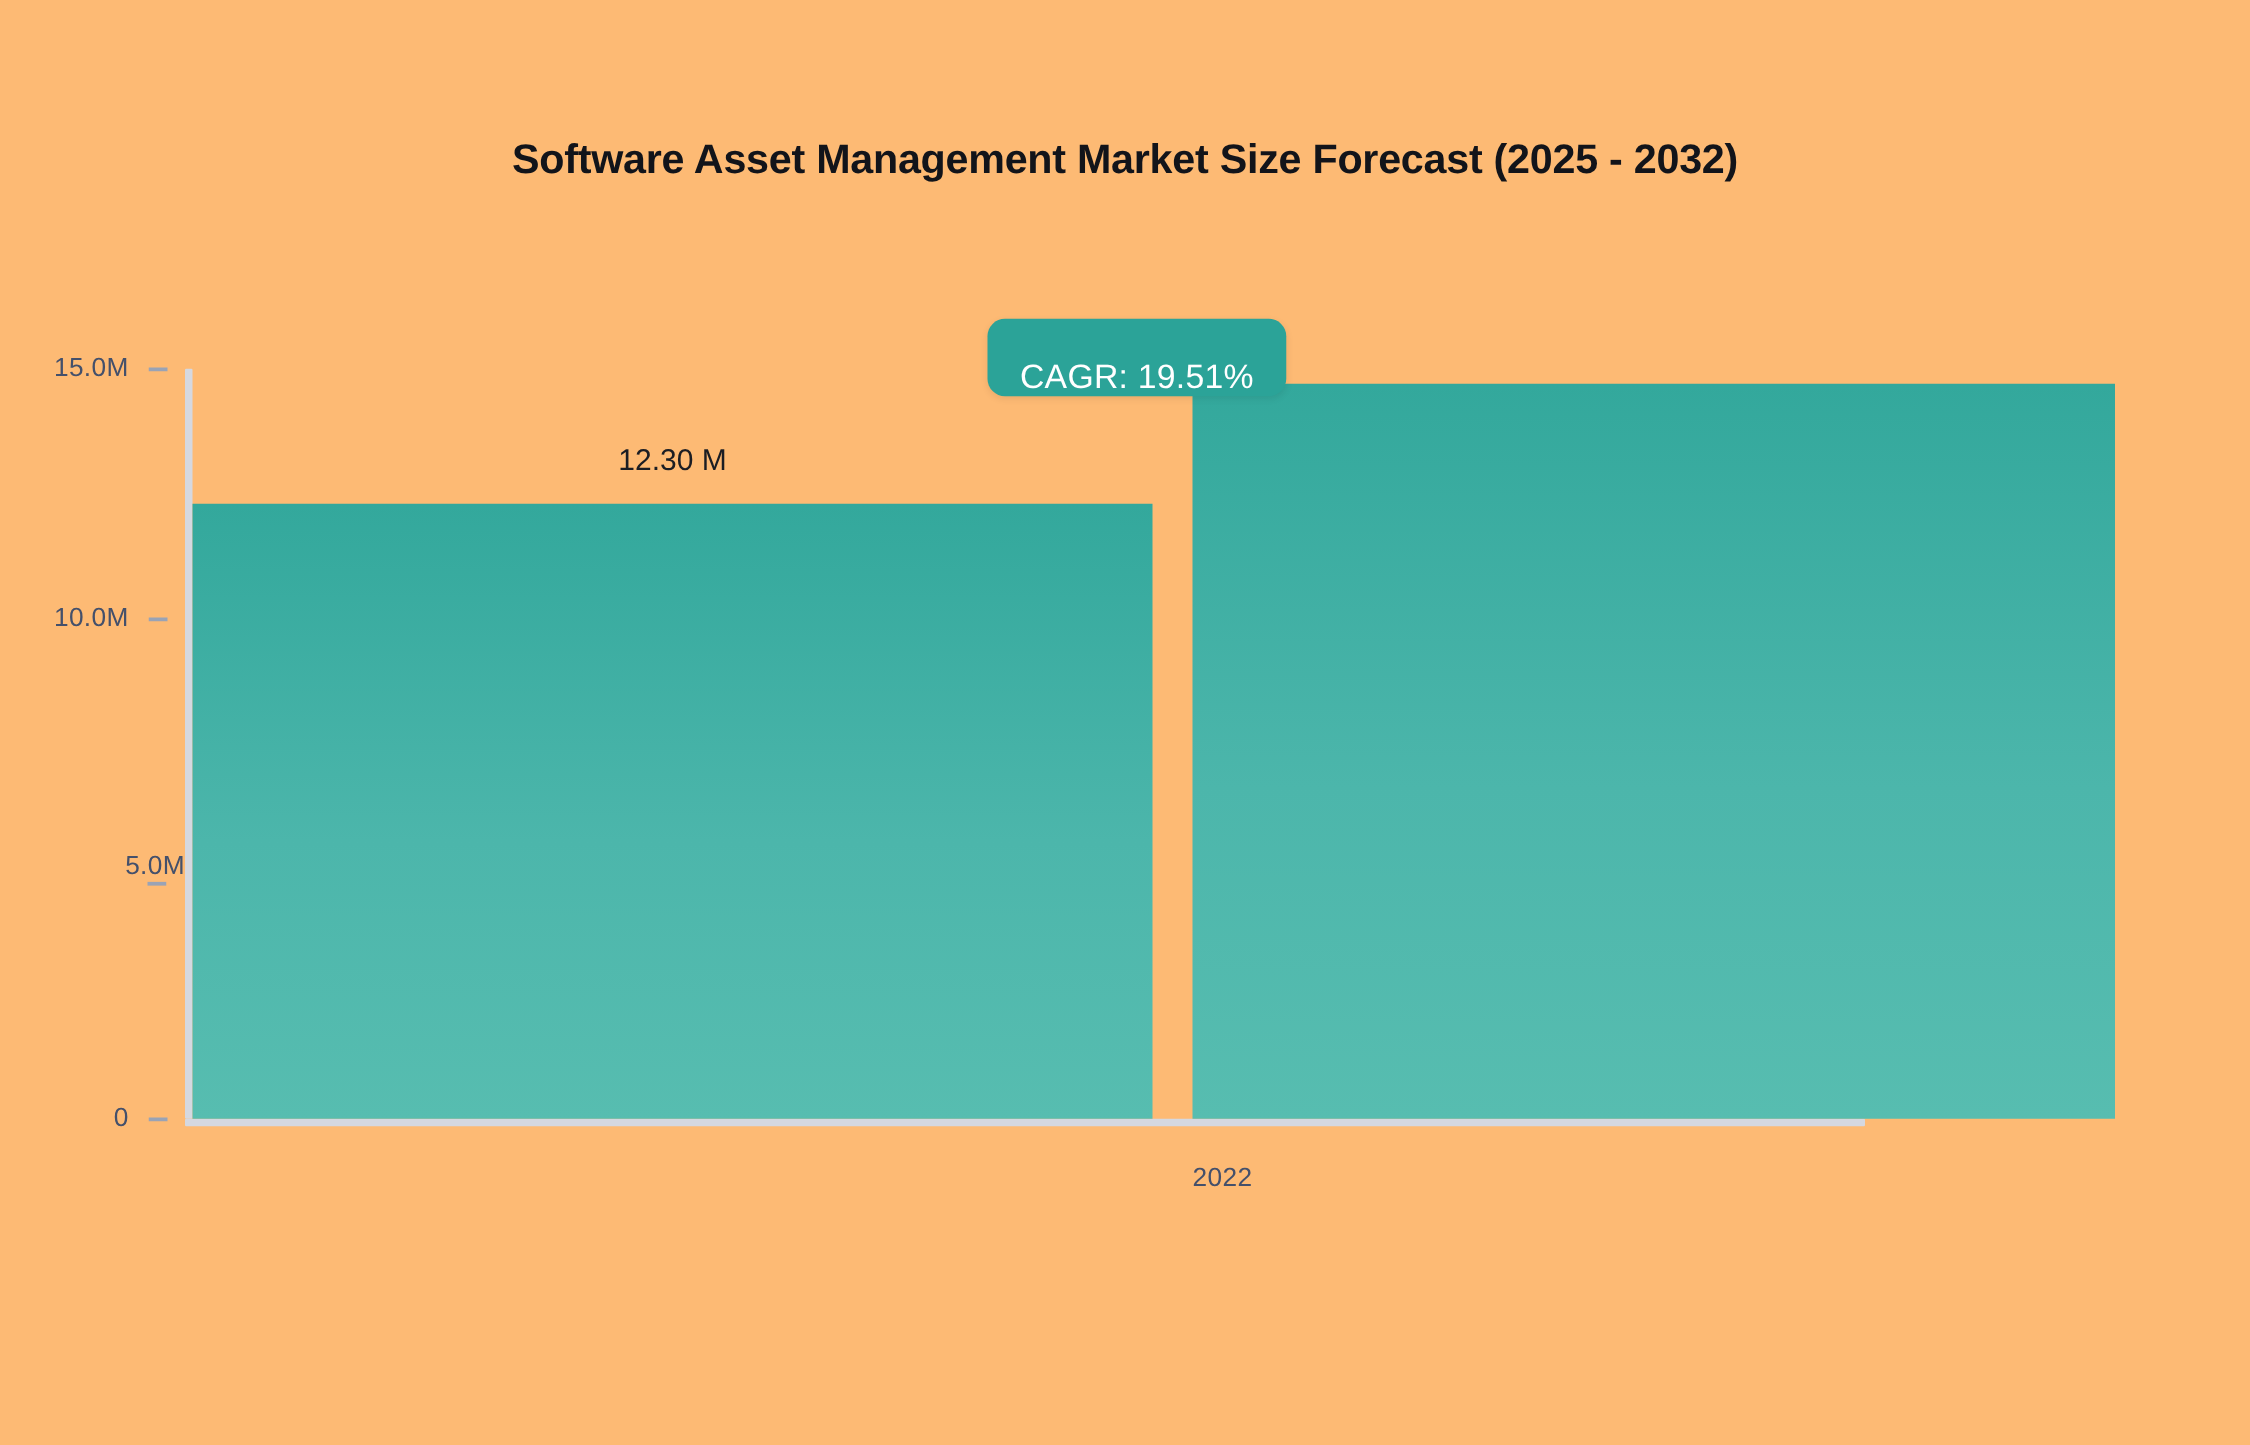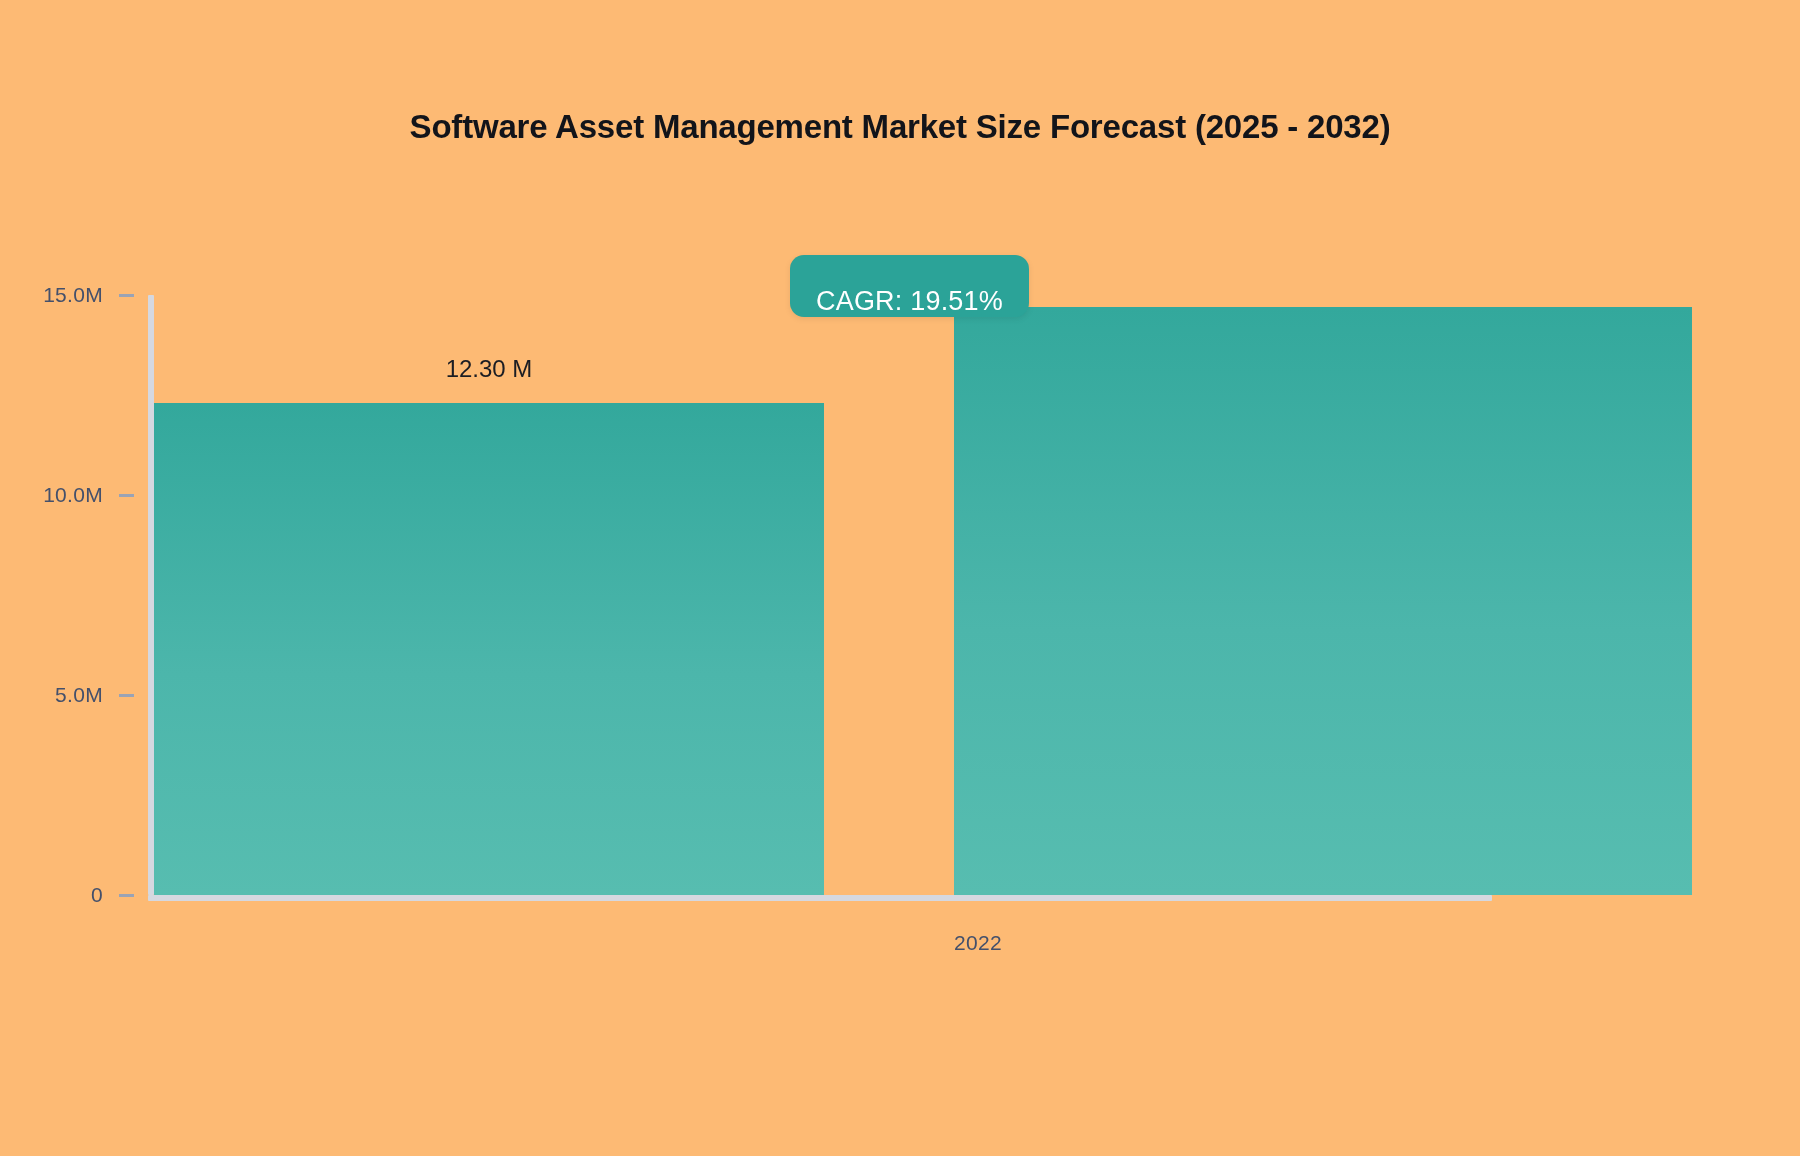--- a/index.html
+++ b/index.html
@@ -191,31 +191,31 @@
 
     <div id="y-ticks">
       <div class="y-tick" style="top:0px;">
         <span class="y-tick-label">15.0M</span>
         <span class="y-tick-dash"></span>
       </div>
       <div class="y-tick" style="top:200px;">
         <span class="y-tick-label">10.0M</span>
         <span class="y-tick-dash"></span>
       </div>
-      <div class="y-tick" style="top:400px;">
+      <div class="y-tick" style="top:400px;flex-direction:column;">
         <span class="y-tick-label">5.0M</span>
         <span class="y-tick-dash"></span>
       </div>
       <div class="y-tick" style="top:600px;">
         <span class="y-tick-label">0</span>
         <span class="y-tick-dash"></span>
       </div>
     </div>
 
-    <div class="bar" id="bar-2021" style="left:6px; width:670px; height:492px;">
+    <div class="bar" id="bar-2021" style="left:6px; width:768px; height:492px;">
       <div class="bar-value">12.30 M</div>
     </div>
 
     <div class="bar" id="bar-2022" style="left:806px; width:738px; height:588px;">
       <div class="x-tick-label">2022</div>
     </div>
 
   </div>
 
   <div id="cagr-badge">

